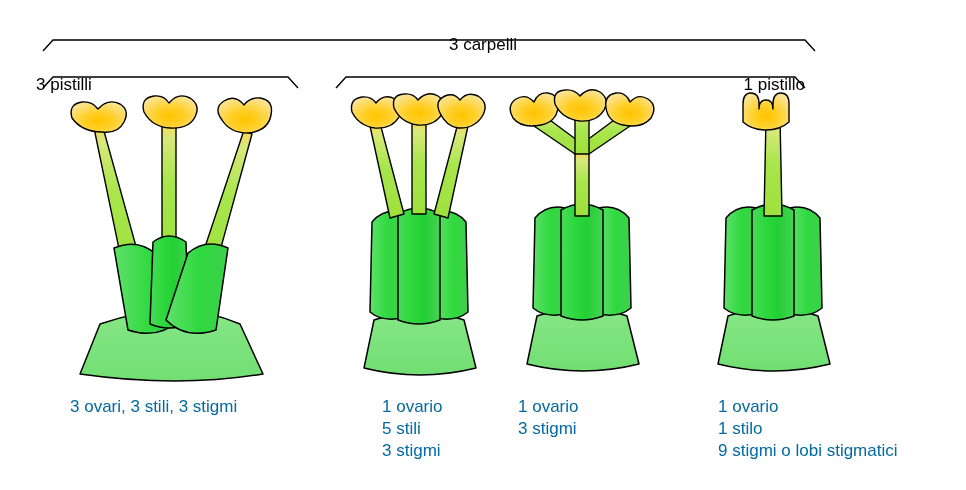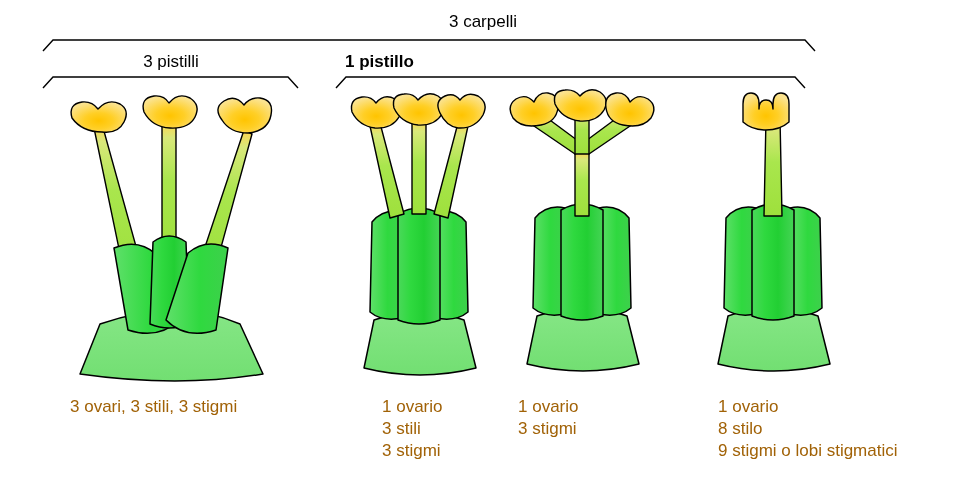--- a/index.html
+++ b/index.html
@@ -4,46 +4,46 @@
 <style>
   html,body{margin:0;padding:0;background:#ffffff;}
   body{
     width:966px;height:490px;position:relative;overflow:hidden;
     font-family:"Liberation Sans","DejaVu Sans",sans-serif;
     color:#000;background:#fff;
   }
   .stage{position:absolute;inset:0;}
   .abs{position:absolute;}
   .lbl{
-    font-size:17px;line-height:19px;color:#000;white-space:nowrap;
+    font-size:17px;line-height:19px;color:#000;white-space:nowrap;margin-top:23px;
   }
   .caption{
-    font-size:17px;line-height:22px;color:#a16207;white-space:nowrap;
+    font-size:17px;line-height:22px;color:#0369a1;white-space:nowrap;
   }
   .caption div{white-space:nowrap;}
   svg{display:block;overflow:visible;}
 </style>
 </head>
 <body>
 
 <div class="stage">
 
   <div class="abs lbl" style="left:0;top:12px;width:966px;text-align:center;">3 carpelli</div>
 
   <svg class="abs" style="left:40px;top:32px;" width="800" height="22">
     <path d="M 3 19 L 13 8 L 765 8 L 775 19" fill="none" stroke="#000" stroke-width="1.4"></path>
   </svg>
 
-  <div class="abs lbl" style="left:48px;top:52px;width:246px;text-align:center;">3 pistilli</div>
+  <div class="abs lbl" style="left:36px;top:52px;width:246px;">3 pistilli</div>
 
   <svg class="abs" style="left:40px;top:69px;" width="290" height="22">
     <path d="M 3 19 L 13 8 L 248 8 L 258 19" fill="none" stroke="#000" stroke-width="1.4"></path>
   </svg>
 
-  <div class="abs lbl" style="left:345px;top:52px;width:460px;text-align:left;font-weight:bold;">1 pistillo</div>
+  <div class="abs lbl" style="left:345px;top:52px;width:460px;text-align:right;">1 pistillo</div>
 
   <svg class="abs" style="left:333px;top:69px;" width="500" height="22">
     <path d="M 3 19 L 13 8 L 462 8 L 472 19" fill="none" stroke="#000" stroke-width="1.4"></path>
   </svg>
 
   <svg class="abs" style="left:0;top:0;width:0;height:0;" aria-hidden="true">
     <defs>
       <linearGradient id="ovGrad" x1="0" y1="0" x2="1" y2="0">
         <stop offset="0%" stop-color="#4ad95a"></stop>
         <stop offset="30%" stop-color="#2fd93f"></stop>
@@ -122,21 +122,21 @@
     <path d="M 4 20 Q 1 7 14 5 Q 23 4 28 11 Q 36 1 47 7
              Q 57 14 51 25 Q 44 37 27 36 Q 11 34 4 20 Z" fill="url(#sgGrad)" stroke="#000" stroke-width="1.4" stroke-linejoin="round"></path>
     <path d="M 46 16 Q 43 3 56 2 Q 65 1 70 8 Q 79 -2 90 4
              Q 100 11 94 22 Q 87 34 70 33 Q 53 31 46 16 Z" fill="url(#sgGrad)" stroke="#000" stroke-width="1.4" stroke-linejoin="round"></path>
     <path d="M 92 21 Q 86 9 97 4 Q 106 0 112 8 Q 119 -1 130 4
              Q 141 11 135 23 Q 127 37 110 36 Q 98 34 92 21 Z" fill="url(#sgGrad)" stroke="#000" stroke-width="1.4" stroke-linejoin="round"></path>
   </svg>
 
   <div class="abs caption" style="left:382px;top:396px;">
     <div>1 ovario</div>
-    <div>3 stili</div>
+    <div>5 stili</div>
     <div>3 stigmi</div>
   </div>
 
   <svg class="abs" style="left:505px;top:92px;" width="155" height="285">
 
     <path d="M 32 224 Q 78 208 122 224 L 134 272 Q 78 286 22 272 Z" fill="url(#recGrad)" stroke="#000" stroke-width="1.5" stroke-linejoin="round"></path>
 
     <path d="M 30 126 Q 42 112 60 116 L 60 222 Q 40 226 28 216 Z" fill="url(#ovGradSide)" stroke="#000" stroke-width="1.5" stroke-linejoin="round"></path>
     <path d="M 94 116 Q 112 112 124 126 L 126 216 Q 114 226 94 222 Z" fill="url(#ovGradSide)" stroke="#000" stroke-width="1.5" stroke-linejoin="round"></path>
     <path d="M 56 118 Q 77 106 98 118 L 98 224 Q 77 232 56 224 Z" fill="url(#ovGrad)" stroke="#000" stroke-width="1.5" stroke-linejoin="round"></path>
@@ -173,17 +173,17 @@
     <path d="M 68 26 L 82 26 L 84 124 L 66 124 Z" fill="url(#stGrad)" stroke="#000" stroke-width="1.4" stroke-linejoin="round"></path>
 
     <path d="M 45 30 L 45 12 Q 45 1 53 1 Q 61 1 61 12 L 61 17
              Q 61 8 68 8 Q 75 8 75 17 L 75 12
              Q 75 1 83 1 Q 91 1 91 12 L 91 30
              Q 82 38 68 38 Q 54 38 45 30 Z" fill="url(#sgGrad)" stroke="#000" stroke-width="1.4" stroke-linejoin="round"></path>
   </svg>
 
   <div class="abs caption" style="left:718px;top:396px;">
     <div>1 ovario</div>
-    <div>8 stilo</div>
+    <div>1 stilo</div>
     <div>9 stigmi o lobi stigmatici</div>
   </div>
 
 </div>
 
 </body></html>

